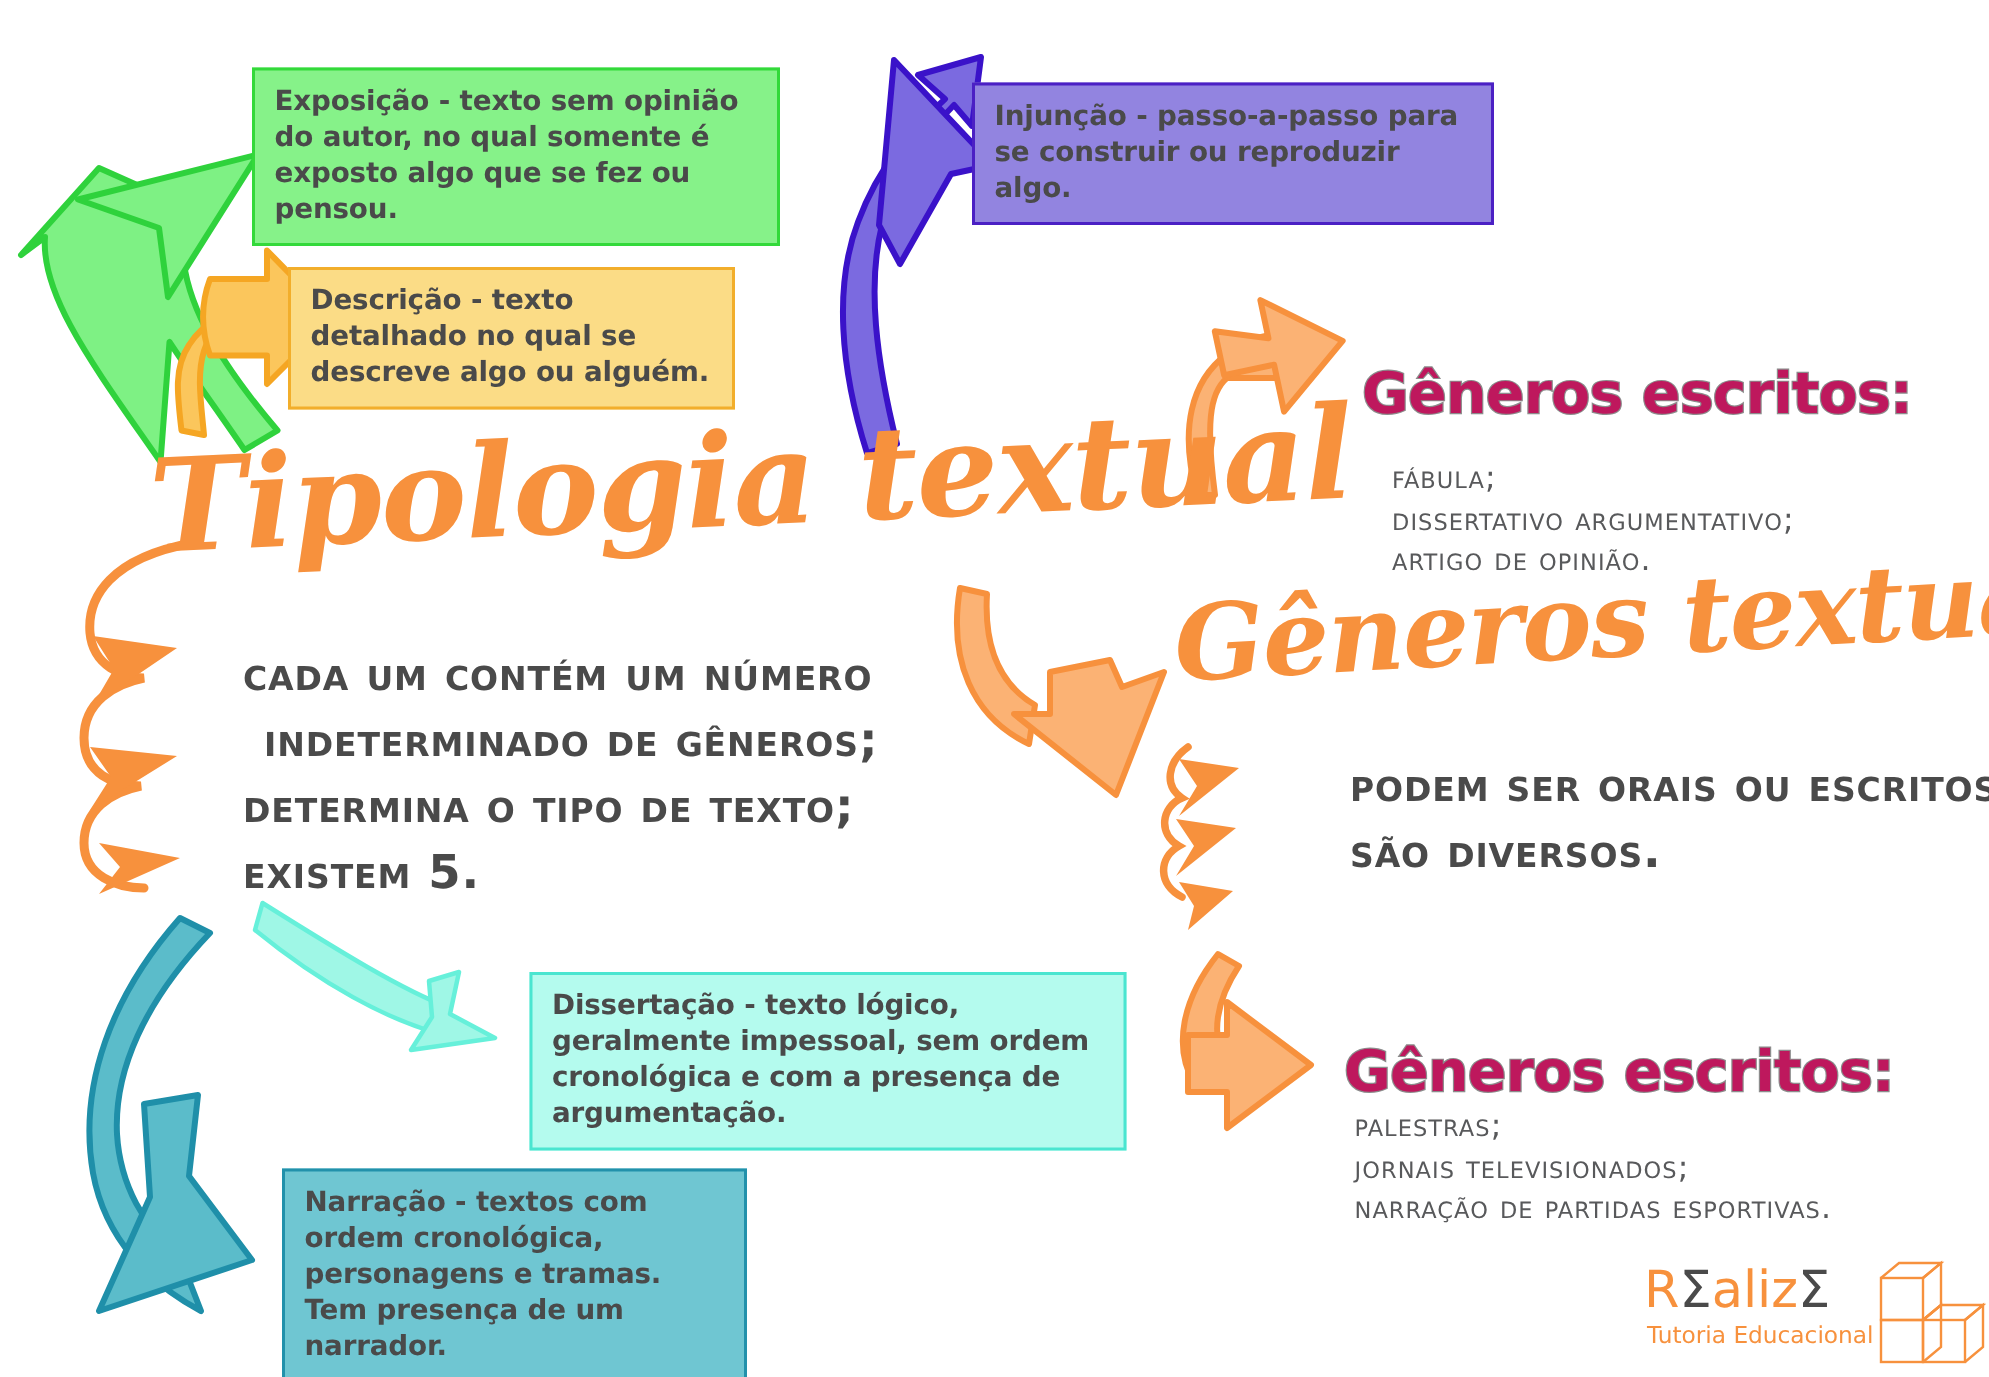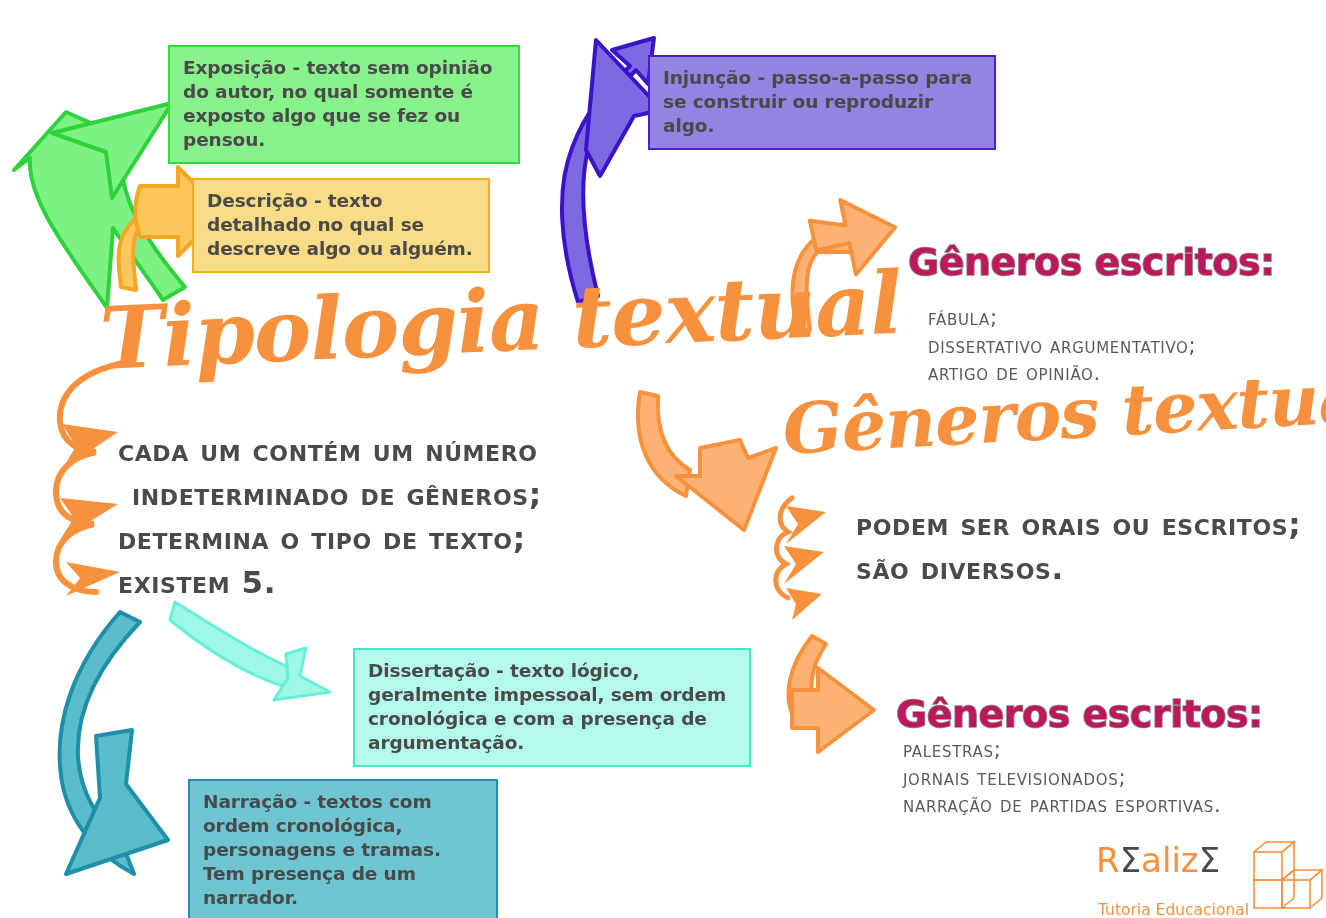--- a/index.html
+++ b/index.html
@@ -81,21 +81,21 @@
     color: #4a4a4a;
     font-family: "DejaVu Sans", sans-serif;
     font-weight: bold;
     font-variant: small-caps;
     text-transform: lowercase;
     font-size: 31px;
     line-height: 1.42;
     letter-spacing: 0.6px;
     white-space: nowrap;
   }
-  .caps-list .ln { display: block; }
+  .caps-list .ln { display: block; margin-left: 44px; }
   #list-tipologia { left: 118px; top: 428px; }
   #list-tipologia .indent { padding-left: 14px; }
   #list-generos   { left: 856px; top: 502px; }
 
   
   .orange-head {
     position: absolute;
     font-family: "DejaVu Sans", sans-serif;
     font-weight: bold;
     font-size: 38px;
@@ -147,21 +147,20 @@
   }
   #logo-word .o { color: #f7913d; }
   #logo-sub {
     position: absolute;
     left: 2px;
     top: 41px;
     font-family: "DejaVu Sans", sans-serif;
     font-size: 15.5px;
     color: #f7913d;
     white-space: nowrap;
-    margin-top: 20px;
   }
   #logo-cubes {
     position: absolute;
     left: 152px;
     top: -4px;
   }
 </style>
 </head>
 <body>
 

